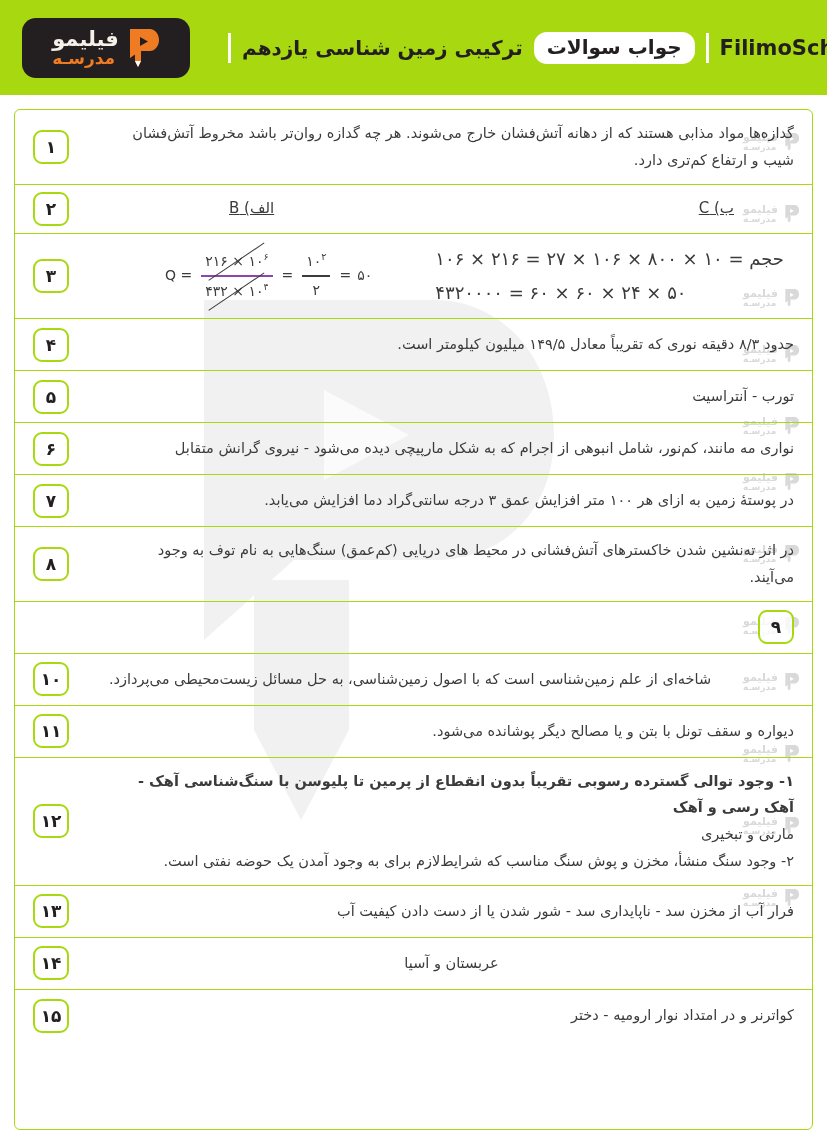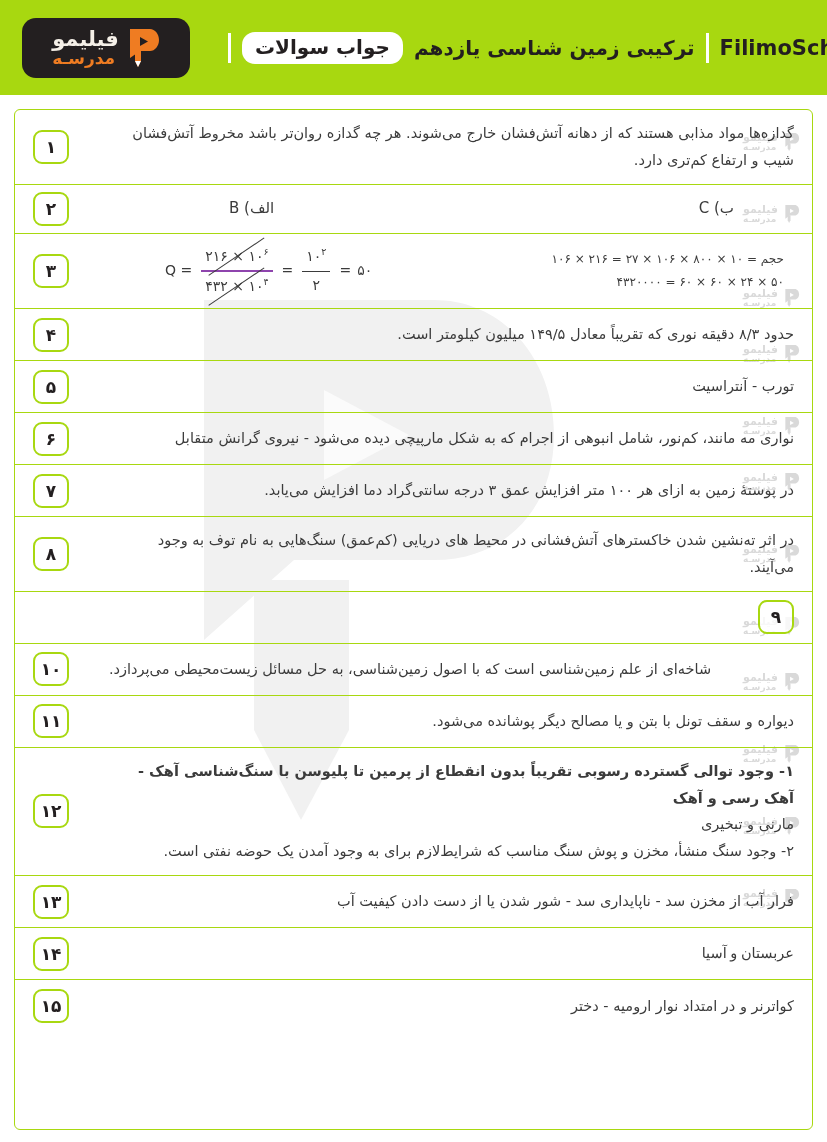--- a/index.html
+++ b/index.html
@@ -222,39 +222,39 @@
   
   .opt-line {
     display: flex;
     flex-direction: row;
     width: 100%;
     justify-content: space-between;
     padding: 0 60px 0 120px;
     font-size: 15px;
     color: #3b3b3b;
   }
-  .opt { direction: rtl; white-space: nowrap; }
+  .opt { direction: rtl; white-space: nowrap; text-decoration: underline; }
 
   
   .math-row { padding: 8px 18px; }
   .math-wrap {
     display: flex;
     flex-direction: row;
     width: 100%;
     align-items: center;
     justify-content: space-between;
     padding-left: 60px;
     padding-right: 10px;
   }
   .math-left {
     direction: rtl;
-    font-size: 12px;
+    font-size: 18px;
     color: #3b3b3b;
     line-height: 1.9;
-    text-align: right;
+    text-align: left;
   }
   .math-right {
     direction: ltr;
     display: flex;
     flex-direction: row;
     align-items: center;
     gap: 6px;
     font-size: 14px;
     color: #3b3b3b;
   }
@@ -306,22 +306,22 @@
           <path d="M4 2 L24 2 C29 2 33 7 33 13 C33 19 29 24 24 24 L14 24 L4 31 Z" fill="#ef7c22"></path>
           <path d="M14 10 L22 14.5 L14 19 Z" fill="#231f20"></path>
           <path d="M9 24 L15 24 L15 34 L12 40 L9 34 Z" fill="#ef7c22"></path>
           <path d="M9 34 L15 34 L12 40 Z" fill="#ffffff"></path>
         </svg>
       </div>
     </div>
 
     <div id="header-text">
       <span id="hdr-divider-1"></span>
+      <span id="hdr-subject">ترکیبی زمین شناسی یازدهم</span>
       <span id="hdr-answer-pill">جواب سوالات</span>
-      <span id="hdr-subject">ترکیبی زمین شناسی یازدهم</span>
       <span id="hdr-divider-2"></span>
       <span id="hdr-site">FilimoSchool.com</span>
     </div>
 
   </div>
 
   <div id="content">
     <div id="table-frame">
 
       <svg id="ghost" viewBox="0 0 560 640">
@@ -606,21 +606,21 @@
           <div class="ans-cell center">
             <span class="txt" style="text-align:right;">فرار آب از مخزن سد - ناپایداری سد - شور شدن یا از دست دادن کیفیت آب</span>
           </div>
           <div class="num-cell">
             <span class="badge">۱۳</span>
           </div>
         </div>
 
         <div class="row" style="min-height:52px;">
           <div class="ans-cell center">
-            <span class="txt" style="text-align:right;font-family:Liberation Serif, serif;">عربستان و آسیا</span>
+            <span class="txt" style="text-align:center;">عربستان و آسیا</span>
           </div>
           <div class="num-cell">
             <span class="badge">۱۴</span>
           </div>
         </div>
 
         <div class="row" style="min-height:52px;">
           <div class="ans-cell center">
             <span class="txt" style="text-align:right;">کواترنر و در امتداد نوار ارومیه - دختر</span>
           </div>

